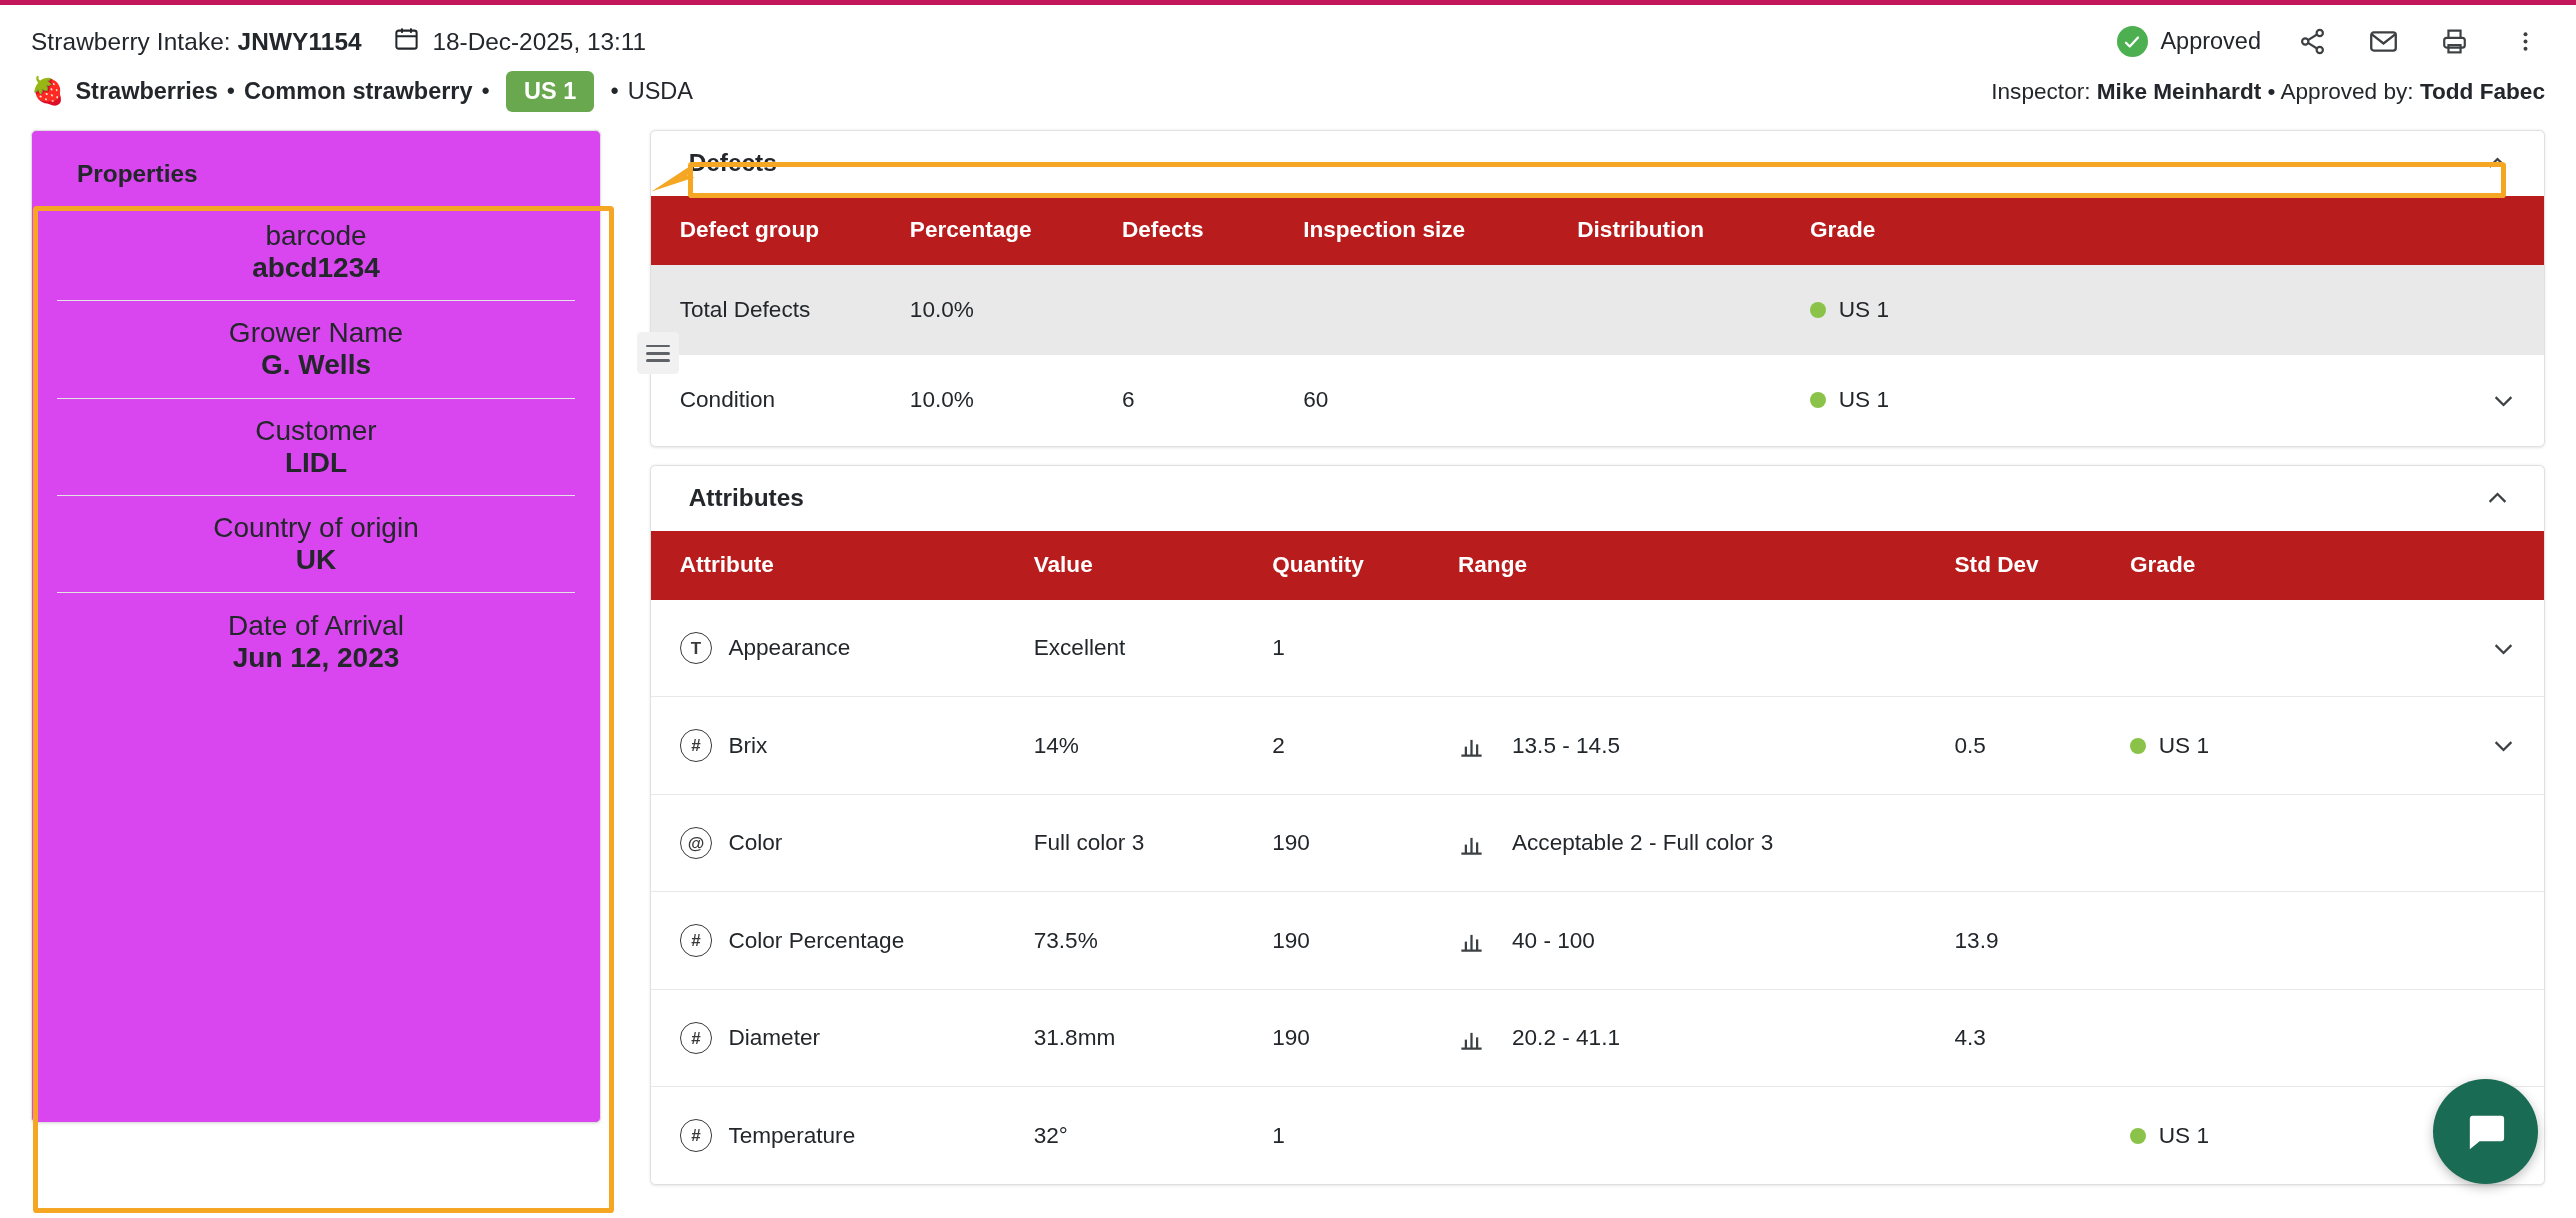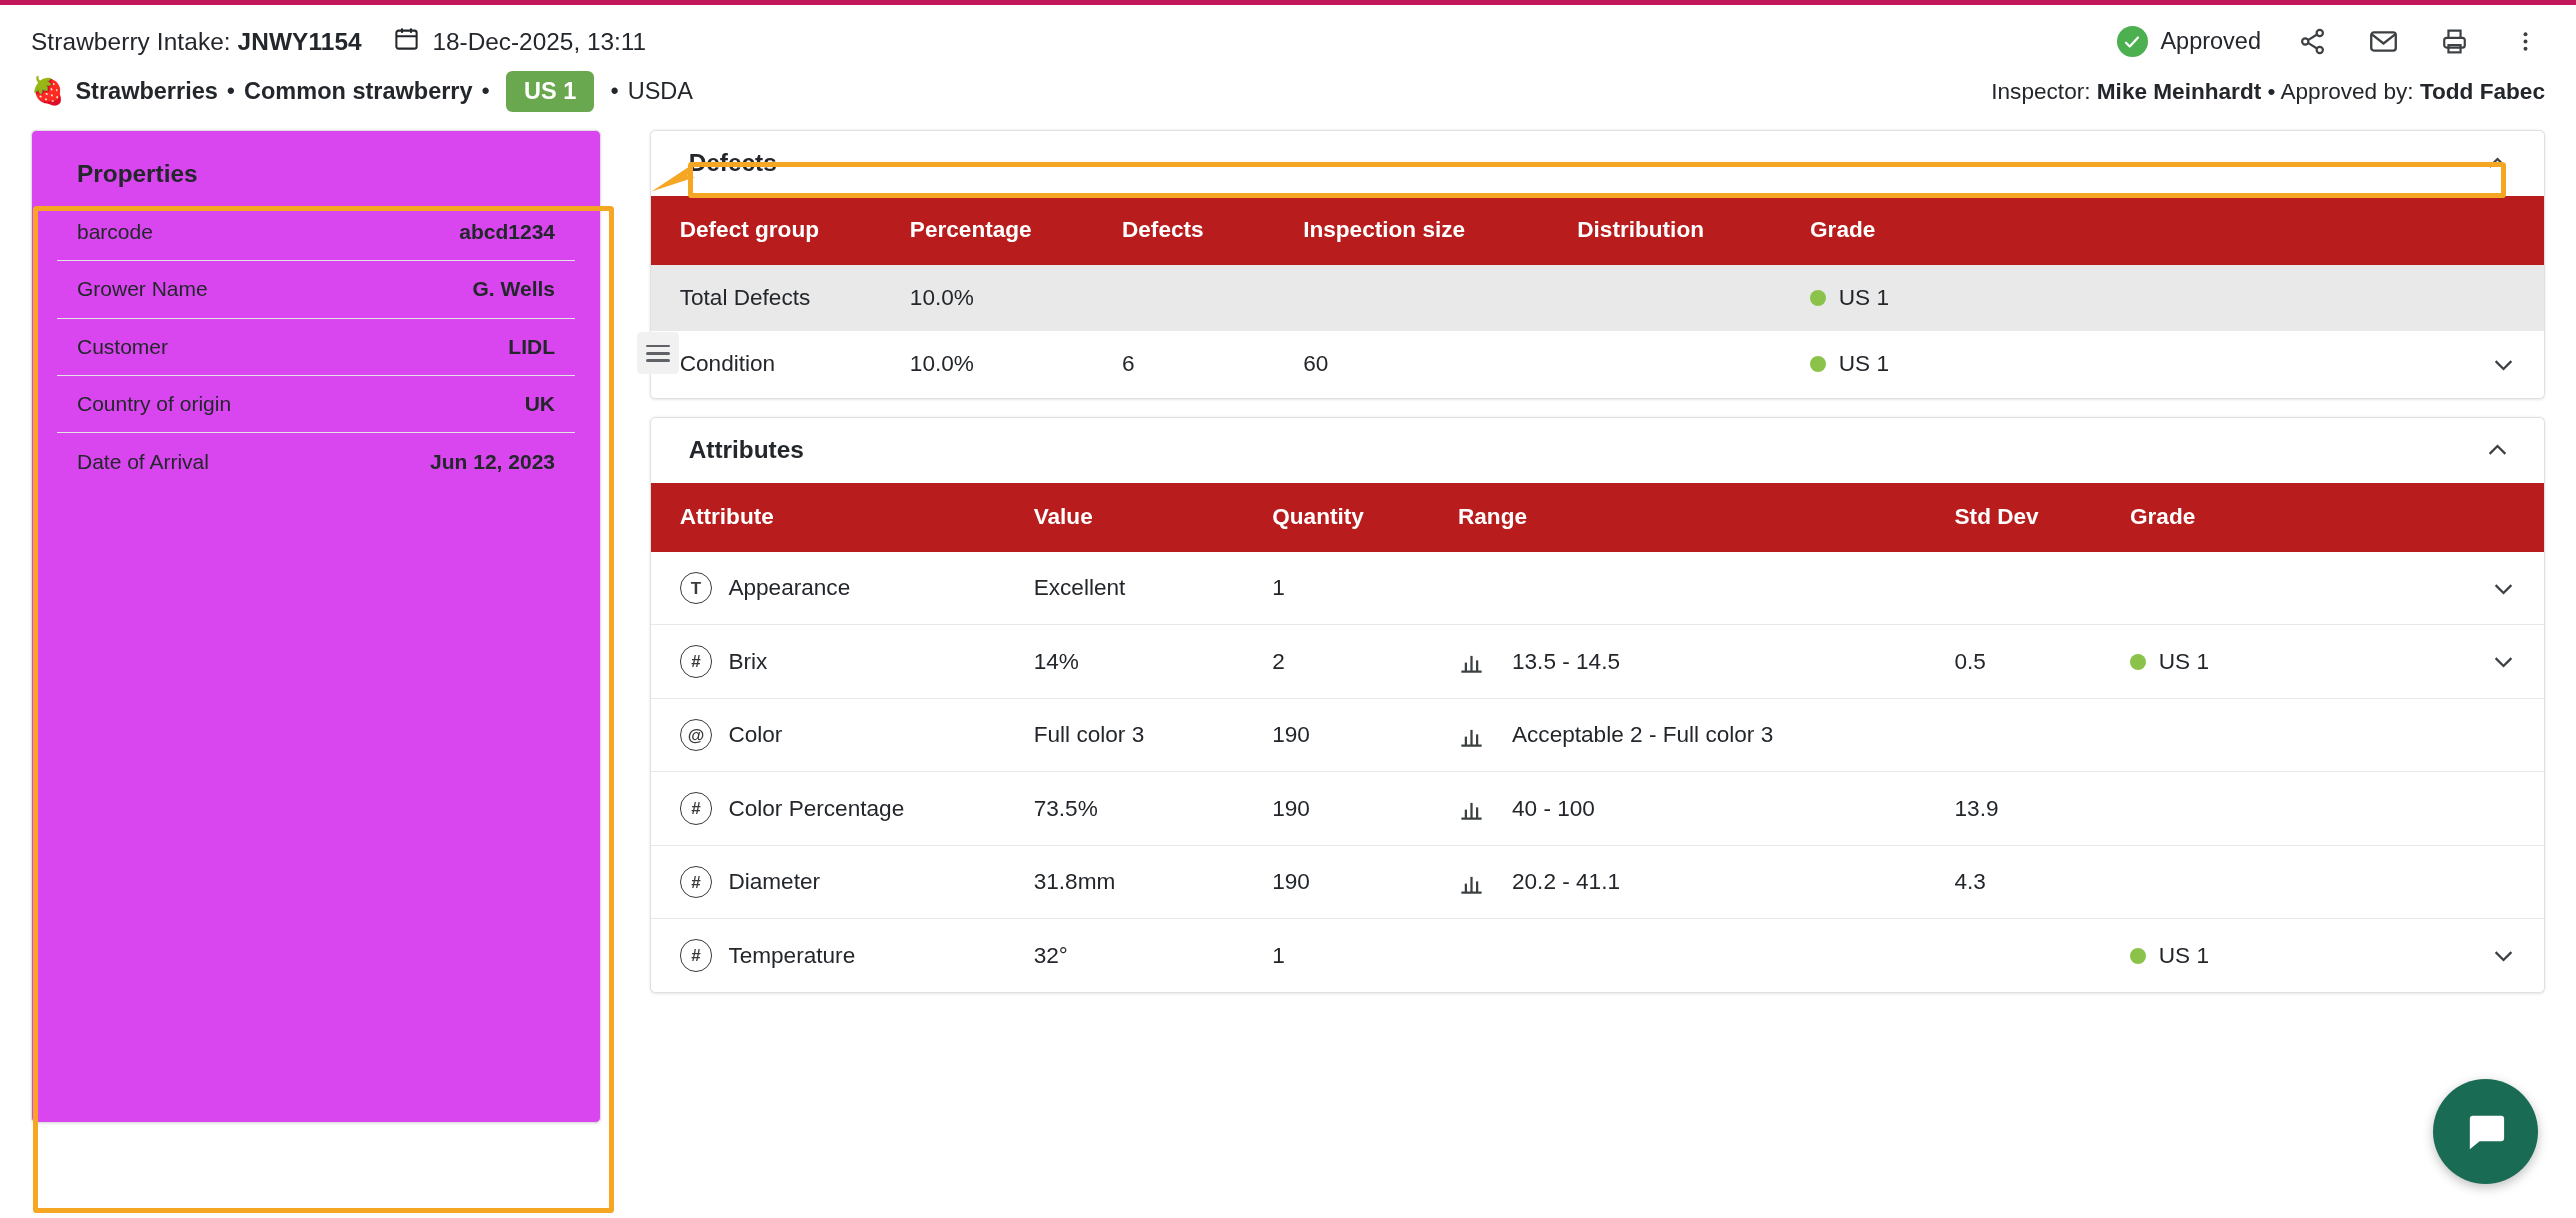--- a/index.html
+++ b/index.html
@@ -153,21 +153,22 @@
     font-weight: bold;
     color: #23272b;
     margin: 12.6px 0 16.2px 20px;
   }
   .prop-row {
     display: flex;
     align-items: center;
     justify-content: space-between;
     border-bottom: 0.9px solid #e2e2e2;
     padding: 16.2px 20px 16.2px 20px;
-    font-size: 21px;
+    font-size: 28px;
+    flex-direction: column;
   }
   .prop-row:last-child { border-bottom: none; }
   .prop-key { color: #23272b; }
   .prop-val { font-weight: bold; color: #23272b; }
 
   
   .right-col {
     flex: 1;
     display: flex;
     flex-direction: column;
@@ -227,21 +228,21 @@
     color: #fff;
     font-size: 22.6px;
     font-weight: bold;
     text-align: left;
     padding: 18px 0 18px 0;
     height: 69px;
   }
   tbody td {
     font-size: 22.6px;
     color: #23272b;
-    padding: 20px 0;
+    padding: 32px 0;
     border-bottom: 0.9px solid #e8e8e8;
     vertical-align: middle;
   }
   tbody tr.shaded td { background: #e9e9e9; border-bottom: none; }
   tbody tr:last-child td { border-bottom: none; }
   .pad-l { padding-left: 29px; }
   .grade-cell {
     display: flex;
     align-items: center;
     gap: 12.6px;

